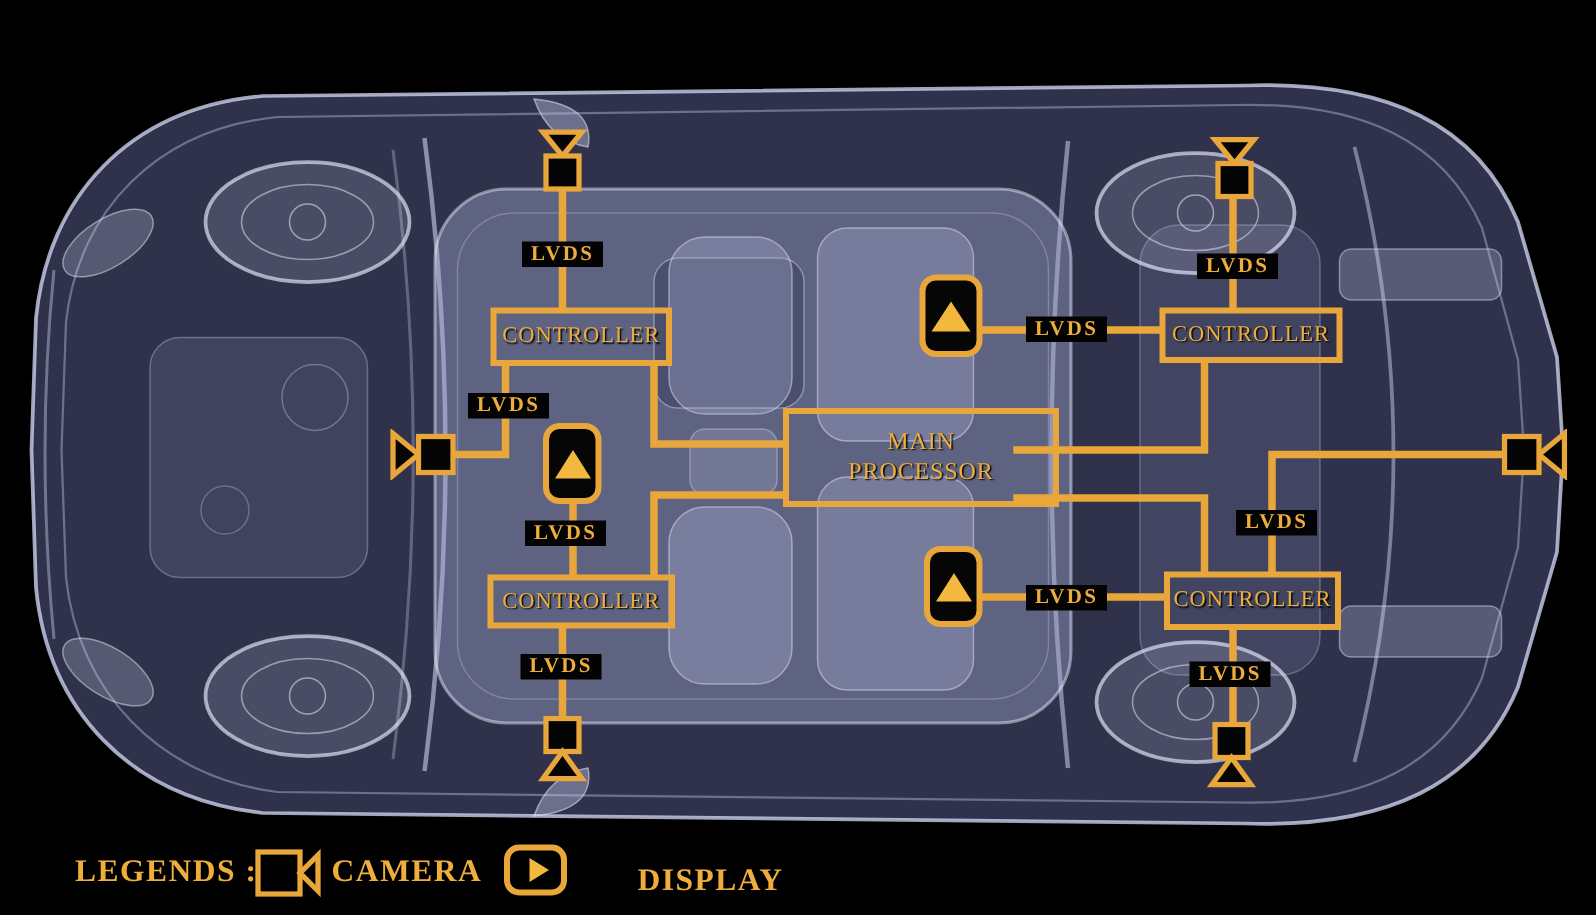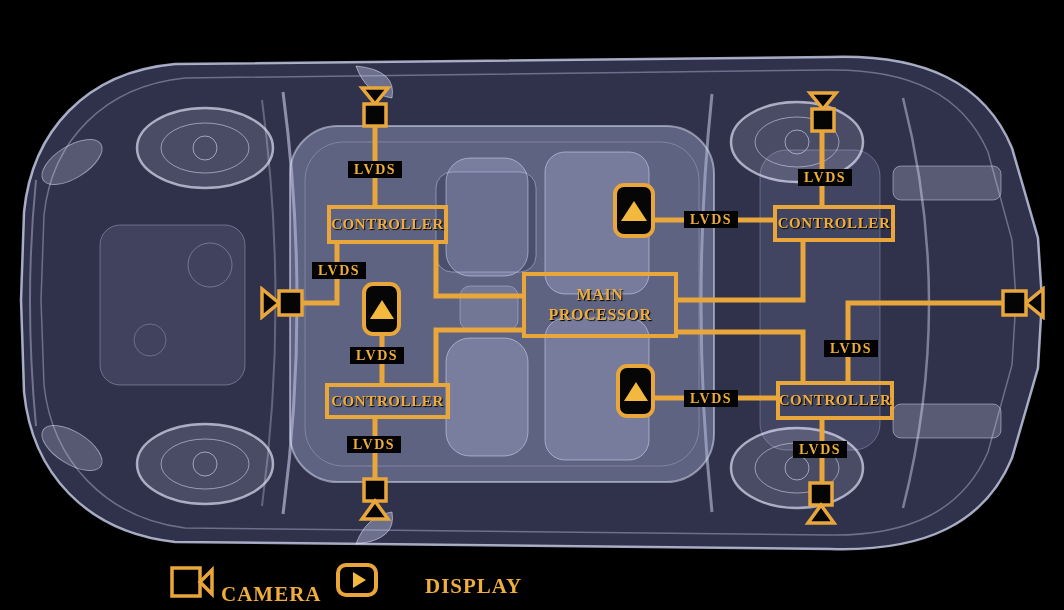--- a/index.html
+++ b/index.html
@@ -8,28 +8,28 @@
     position:relative;width:1064px;height:610px;background:var(--bg,#000);
     overflow:hidden;font-family:"Liberation Serif",serif;
   }
   .layer{position:absolute;left:0;top:0;width:1064px;height:610px;}
 
   
   .node{
     position:absolute;border:4px solid var(--accent,#E8A63B);
     color:var(--accent-text,#EFAD3C);
     display:flex;align-items:center;justify-content:center;text-align:center;
-    font-weight:bold;font-size:15px;letter-spacing:.6px;
+    font-weight:normal;font-size:15px;letter-spacing:.6px;
     text-shadow:1px 1px 1px #000;background:transparent;line-height:1.25;
   }
   #ctrl-tl{left:327px;top:205px;width:121px;height:39px;}
   #ctrl-tr{left:773px;top:205px;width:122px;height:37px;}
   #ctrl-bl{left:325px;top:383px;width:125px;height:36px;}
   #ctrl-br{left:776px;top:381px;width:118px;height:39px;}
-  #main-proc{left:522px;top:272px;width:156px;height:66px;font-size:16px;padding:0 18px;}
+  #main-proc{left:522px;top:272px;width:184px;height:66px;font-size:16px;padding:0 18px;}
 
   
   .lvds{
     position:absolute;background:#030303;color:var(--accent-text,#EFAD3C);
     font-weight:bold;font-size:14px;letter-spacing:1.5px;
     padding:0 6px;height:17px;line-height:17px;text-align:center;
   }
   #lvds-tl{left:348px;top:161px;}
   #lvds-tr{left:798px;top:169px;}
   #lvds-left{left:312px;top:262px;}
@@ -61,21 +61,21 @@
 
   
   .wire{stroke:var(--accent,#E8A63B);stroke-width:5;fill:none;stroke-linecap:square;}
 
   
   .legend-text{
     position:absolute;color:var(--accent-text,#EFAD3C);font-weight:bold;
     font-size:21px;letter-spacing:1px;white-space:nowrap;
   }
   #legend-heading{left:50px;top:568px;}
-  #legend-camera-label{left:221px;top:568px;margin-top:14px;}
+  #legend-camera-label{left:221px;top:568px;}
   #legend-display-label{left:389px;top:574px;margin-left:36px;}
   #legend-cam-icon{left:168px;top:564px;}
   #legend-disp-icon{left:334px;top:560px;}
   .outline{fill:none;stroke:var(--accent,#E8A63B);}
 </style>
 </head>
 <body>
 
 <div class="stage">
 
@@ -206,20 +206,21 @@
     <svg width="26" height="21">
         <polygon class="tri-up" points="13,1 25,20 1,20"></polygon>
       </svg>
   </div>
   <div class="display" id="disp-bottom">
     <svg width="26" height="21">
         <polygon class="tri-up" points="13,1 25,20 1,20"></polygon>
       </svg>
   </div>
 
+  <div class="legend-text" id="legend-heading">LEGENDS :</div>
   <svg class="icon" id="legend-cam-icon" width="48" height="36">
     <rect class="outline" x="4" y="4" width="28" height="28" stroke-width="3.5"></rect>
     <polygon class="outline" points="32,18 44,6 44,30" stroke-width="3.5"></polygon>
   </svg>
   <div class="legend-text" id="legend-camera-label">CAMERA</div>
   <svg class="icon" id="legend-disp-icon" width="48" height="40">
     <rect class="outline" x="4" y="5" width="38" height="30" rx="8" stroke-width="4"></rect>
     <polygon class="tri-up" points="19,12 32,20 19,28"></polygon>
   </svg>
   <div class="legend-text" id="legend-display-label">DISPLAY</div>

